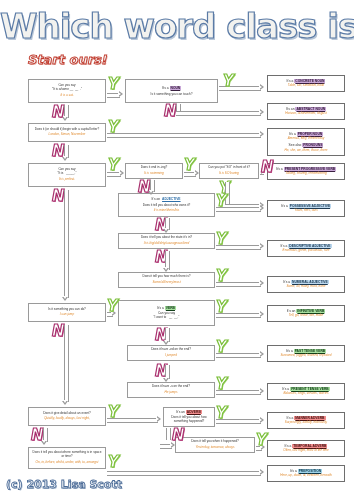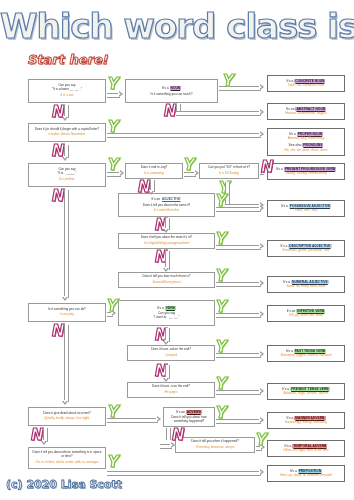--- a/index.html
+++ b/index.html
@@ -136,22 +136,22 @@
   }
   .y{ font-size:15px; color:#ffffff; -webkit-text-stroke:1.2px #7bbf3a; text-shadow:0.8px 0.8px 0 #9ed36a;}
   .n{ font-size:15px; color:#ffffff; -webkit-text-stroke:1.2px #a8306d; text-shadow:0.8px 0.8px 0 #c76095;}
 </style>
 </head>
 <body>
 
 <div id="sheet">
 
   <div class="title">Which word class is it?</div>
-  <div class="starthere">Start here!</div>
-  <div class="copyright">(c) 2020 Lisa Scott</div>
+  <div class="starthere">Start ours!</div>
+  <div class="copyright">(c) 2013 Lisa Scott</div>
 
   <div class="box" style="left:28px;top:79px;width:78px;height:24px;">
     <div class="q">Can you say</div>
     <div class="q">“It is a/some ______.”</div>
     <div class="eg">It is a cat.</div>
   </div>
 
   <div class="box" style="left:28px;top:123px;width:78px;height:19px;">
     <div class="q wrap">Does it (or should it) begin with a capital letter?</div>
     <div class="eg wrap">London, Simon, November</div>

